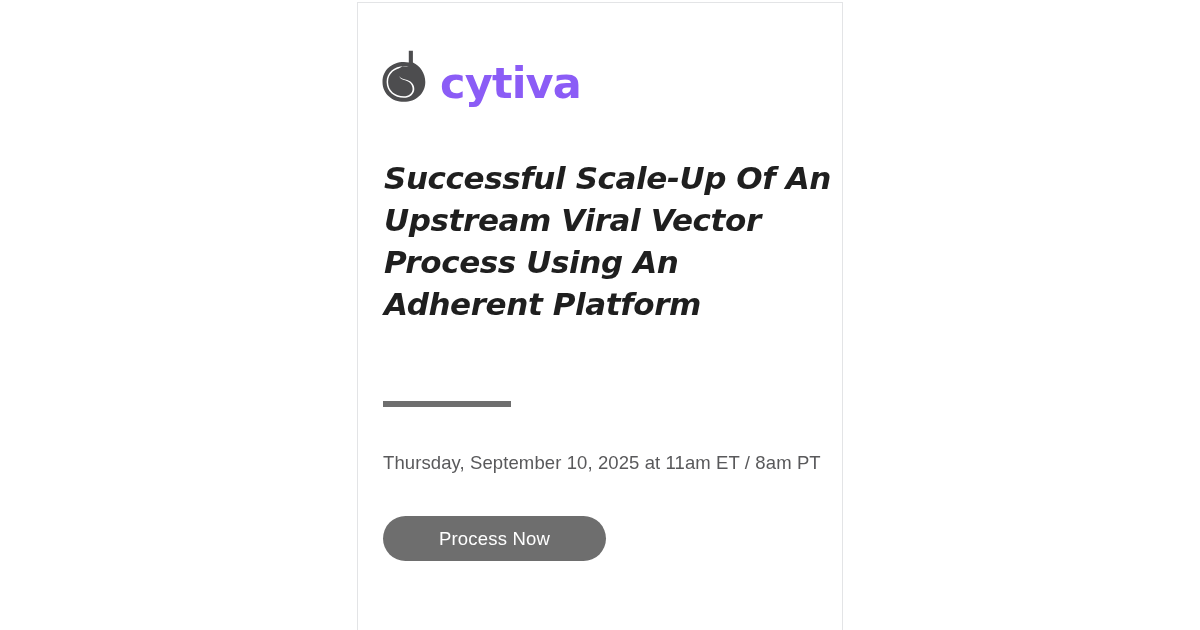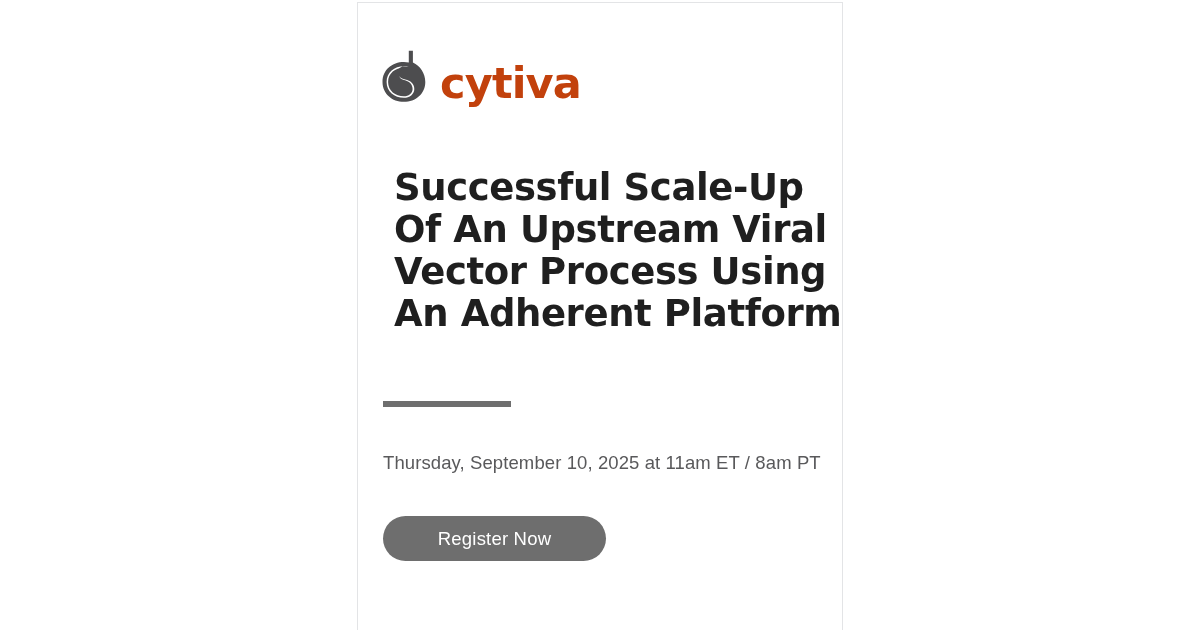--- a/index.html
+++ b/index.html
@@ -56,38 +56,39 @@
     width: 45px;
     height: 52px;
     display: block;
     flex: 0 0 auto;
   }
   .logo-word {
     font-family: "DejaVu Sans", sans-serif;
     font-size: 43px;
     font-weight: bold;
     letter-spacing: -0.8px;
-    color: #c2410c;
+    color: #8b5cf6;
     line-height: 1;
     margin-top: 15px;
   }
 
   
   .headline {
     position: absolute;
     left: 0;
     top: 152px;
     width: 452px;
-    margin: 12px;
+    margin: 2px;
     font-family: "DejaVu Sans", sans-serif;
-    font-size: 37px;
+    font-size: 31px;
     font-weight: bold;
     line-height: 42px;
     letter-spacing: -0.4px;
     color: #1f1f1f;
+    font-style: italic;
   }
 
   
   .divider {
     position: absolute;
     left: 1px;
     top: 398px;
     width: 128px;
     height: 6px;
     background: #6e6e6e;
@@ -144,18 +145,18 @@
         </svg>
         <div class="logo-word">cytiva</div>
       </div>
 
       <h1 class="headline">Successful Scale-Up Of An Upstream Viral Vector Process Using An Adherent Platform</h1>
 
       <hr class="divider">
 
       <div class="date-line">Thursday, September 10, 2025 at 11am ET / 8am PT</div>
 
-      <button class="cta">Register Now</button>
+      <button class="cta">Process Now</button>
 
     </div>
   </div>
 
 </div>
 
 </body></html>

